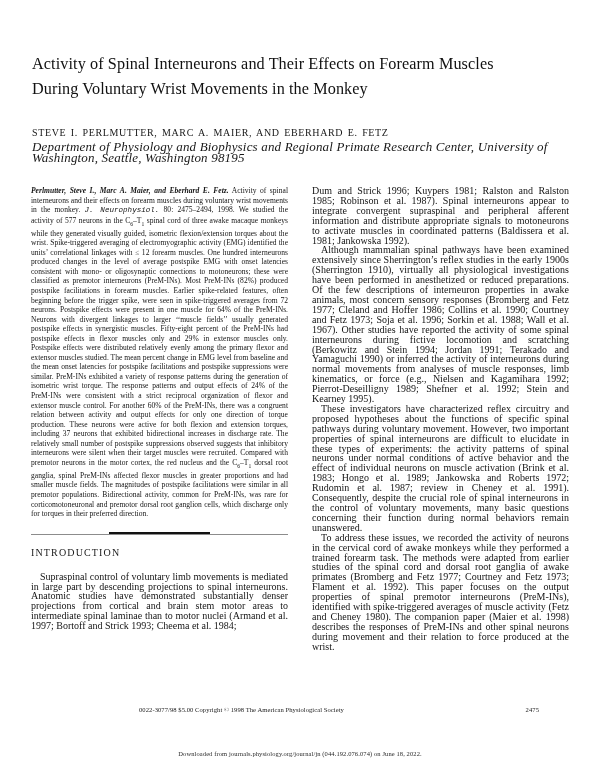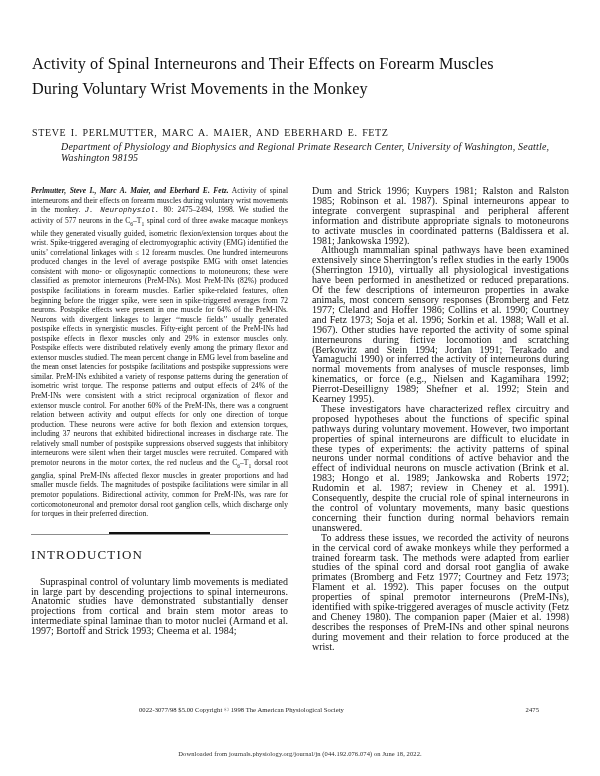--- a/index.html
+++ b/index.html
@@ -48,28 +48,27 @@
     width: 536px;
   }
   .authors {
     font-size: 10px;
     letter-spacing: 0.62px;
     line-height: 12px;
     color: #171717;
     word-spacing: 1.5px;
   }
   .affiliation {
-    font-size: 10px;
+    font-size: 13px;
     font-style: italic;
     line-height: 11.6px;
     letter-spacing: 0.18px;
     color: #171717;
     margin-top: 1.5px;
     width: 535px;
-    margin-left: 29px;
   }
 
   
   .columns {
     position: absolute;
     left: 31px;
     top: 186px;
     width: 538px;
   }
   .col {
@@ -106,21 +105,21 @@
   }
   .rule-thick {
     position: absolute;
     left: 78px; top: 4.2px;
     width: 101px;
     height: 2.6px;
     background: #111;
   }
 
   .section-head {
-    font-size: 13px;
+    font-size: 10px;
     letter-spacing: 1.15px;
     color: #1a1a1a;
     margin: 5px 0 0 0;
     text-transform: uppercase;
   }
 
   .body-text {
     font-size: 10px;
     line-height: 9.9px;
     text-align: justify;

